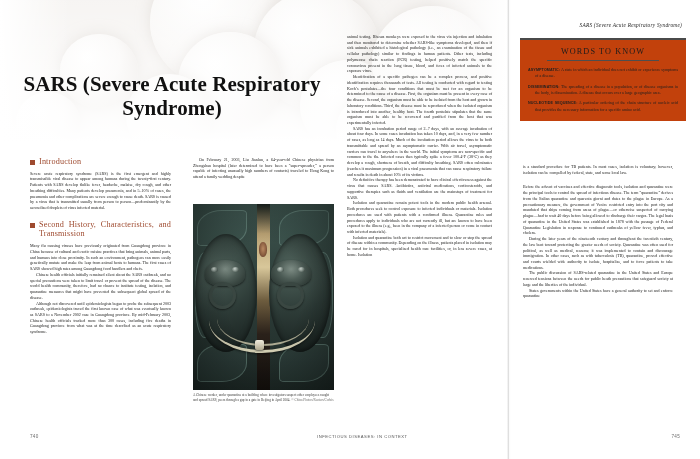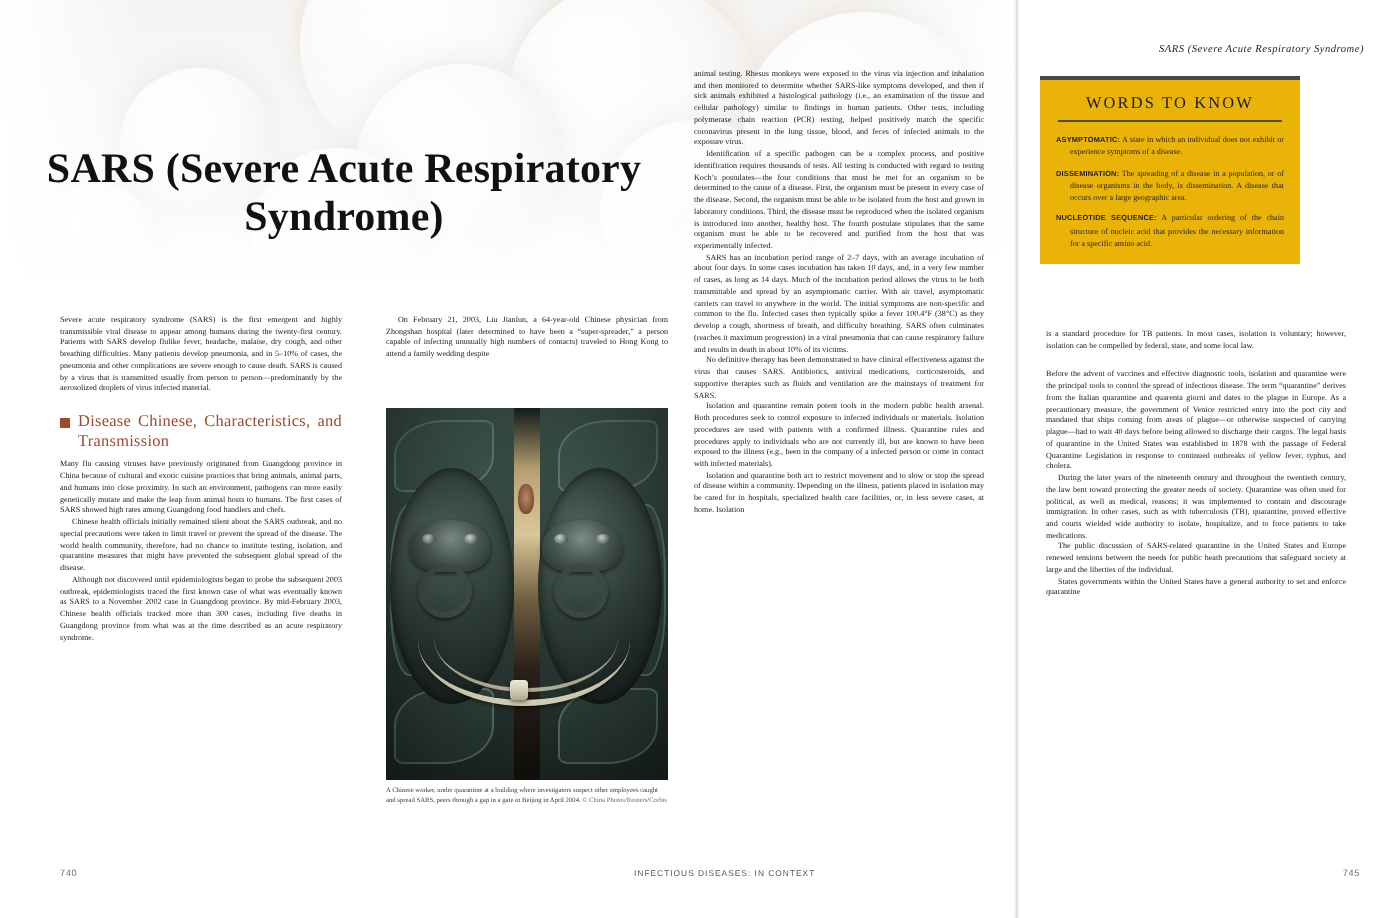--- a/index.html
+++ b/index.html
@@ -254,22 +254,22 @@
     font-style: italic;
     color: #1f1f1f;
     letter-spacing: .25px;
     white-space: nowrap;
   }
 
   
   .wtk {
     position: absolute;
     left: 520px; top: 38px;
-    width: 130px;
-    background: #eab308;
+    width: 166px;
+    background: #c2410c;
     border-top: 2px solid #4a4a4a;
     padding: 7px 8px 8px 8px;
     box-sizing: border-box;
   }
   .wtk-title {
     text-align: center;
     font-size: 8.2px;
     letter-spacing: 1.1px;
     color: #1c1c1c;
     margin-bottom: 4px;
@@ -345,27 +345,31 @@
           <div class="blob b9"></div>
         <div class="blob b10"></div>
       </div>
       <div class="banner-veil"></div>
       <div class="banner-fade-l"></div>
       <div class="banner-fade-r"></div>
       <h1 class="article-title">SARS (Severe Acute Respiratory Syndrome)</h1>
     </div>
 
     <div class="col col-1">
-      <p class="first">Severe acute respiratory syndrome (SARS) is the first emergent and highly transmissible viral disease to appear among humans during the twenty-first century. Patients with SARS develop flulike fever, headache, malaise, dry cough, and other breathing difficulties. Many patients develop pneumonia, and in 5–10% of cases, the pneumonia and other complications are severe enough to cause death. SARS is caused by a virus that is transmitted usually from person to person—predominantly by the aerosolized droplets of virus infected material.</p>
-
-      <div class="sec-spacer"></div>
-
       <div class="sec-head">
         <span class="sec-bullet"></span>
-        <span class="sec-title">Disease Chinese, Characteristics, and Transmission</span>
+        <span class="sec-title">Introduction</span>
+      </div>
+      <p class="first">Severe acute respiratory syndrome (SARS) is the first emergent and highly transmissible viral disease to appear among humans during the twenty-first century. Patients with SARS develop flulike fever, headache, malaise, dry cough, and other breathing difficulties. Many patients develop pneumonia, and in 5–10% of cases, the pneumonia and other complications are severe enough to cause death. SARS is caused by a virus that is transmitted usually from person to person—predominantly by the aerosolized droplets of virus infected material.</p>
+
+      <div class="sec-spacer"></div>
+
+      <div class="sec-head">
+        <span class="sec-bullet"></span>
+        <span class="sec-title">Second History, Characteristics, and Transmission</span>
       </div>
       <p class="first">Many flu causing viruses have previously originated from Guangdong province in China because of cultural and exotic cuisine practices that bring animals, animal parts, and humans into close proximity. In such an environment, pathogens can more easily genetically mutate and make the leap from animal hosts to humans. The first cases of SARS showed high rates among Guangdong food handlers and chefs.</p>
       <p>Chinese health officials initially remained silent about the SARS outbreak, and no special precautions were taken to limit travel or prevent the spread of the disease. The world health community, therefore, had no chance to institute testing, isolation, and quarantine measures that might have prevented the subsequent global spread of the disease.</p>
       <p>Although not discovered until epidemiologists began to probe the subsequent 2003 outbreak, epidemiologists traced the first known case of what was eventually known as SARS to a November 2002 case in Guangdong province. By mid-February 2003, Chinese health officials tracked more than 300 cases, including five deaths in Guangdong province from what was at the time described as an acute respiratory syndrome.</p>
     </div>
 
     <div class="col col-2">
       <p>On February 21, 2003, Liu Jianlun, a 64-year-old Chinese physician from Zhongshan hospital (later determined to have been a “super-spreader,” a person capable of infecting unusually high numbers of contacts) traveled to Hong Kong to attend a family wedding despite</p>
     </div>
 

